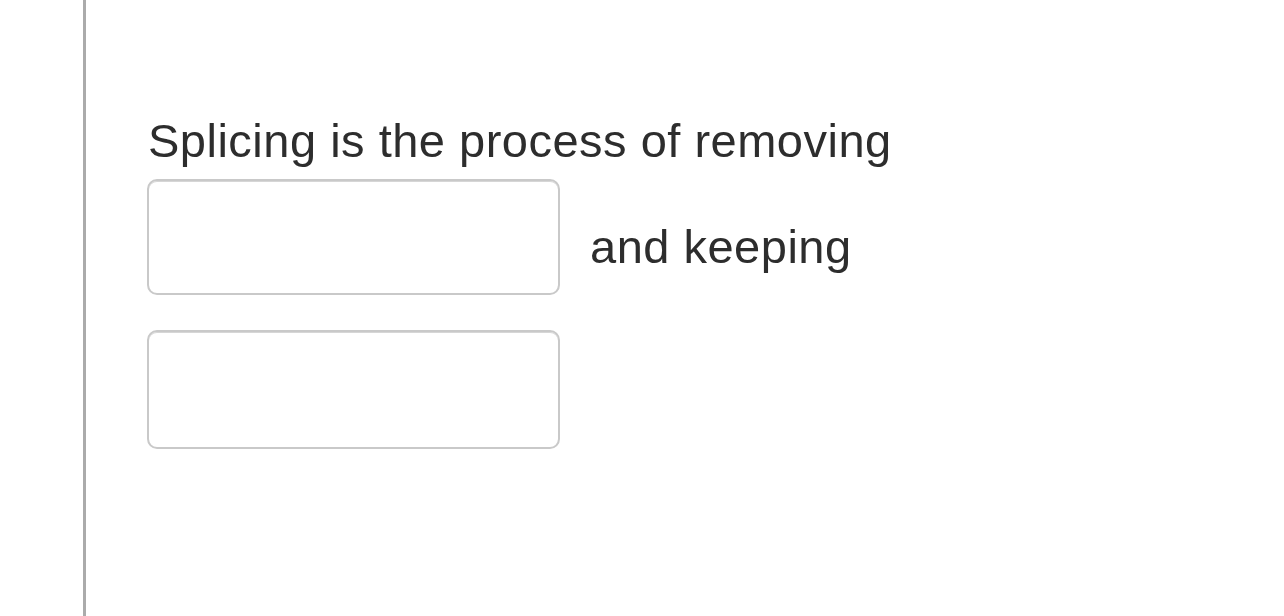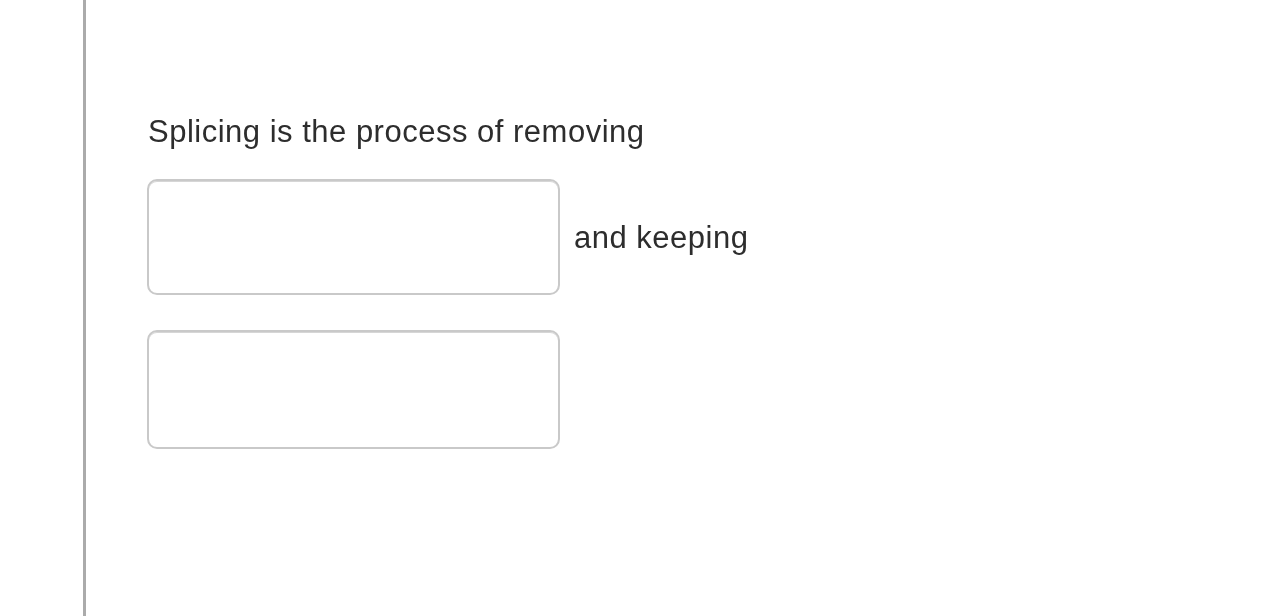--- a/index.html
+++ b/index.html
@@ -16,28 +16,28 @@
   }
   .left-rule {
     position: absolute;
     left: 83px; top: 0;
     width: 3px; height: 616px;
     background: #ababab;
   }
   .q-text {
     position: absolute;
     color: #2d2d2d;
-    font-size: 31px;
+    font-size: 47px;
     font-weight: 300;
     letter-spacing: 0.5px;
     line-height: 1.1;
     white-space: nowrap;
   }
   .q-intro { left: 148px; top: 115px; }
-  .q-mid   { left: 574px; top: 221px; }
+  .q-mid   { left: 590px; top: 221px; }
   .q-end   { left: 574px; top: 373px; }
   .answer-blank {
     position: absolute;
     left: 147px;
     width: 413px;
     background: #ffffff;
     border: 2px solid #c9c9c9;
     border-radius: 10px;
     box-shadow: inset 0 1px 0 #d6d6d6;
     resize: none;

